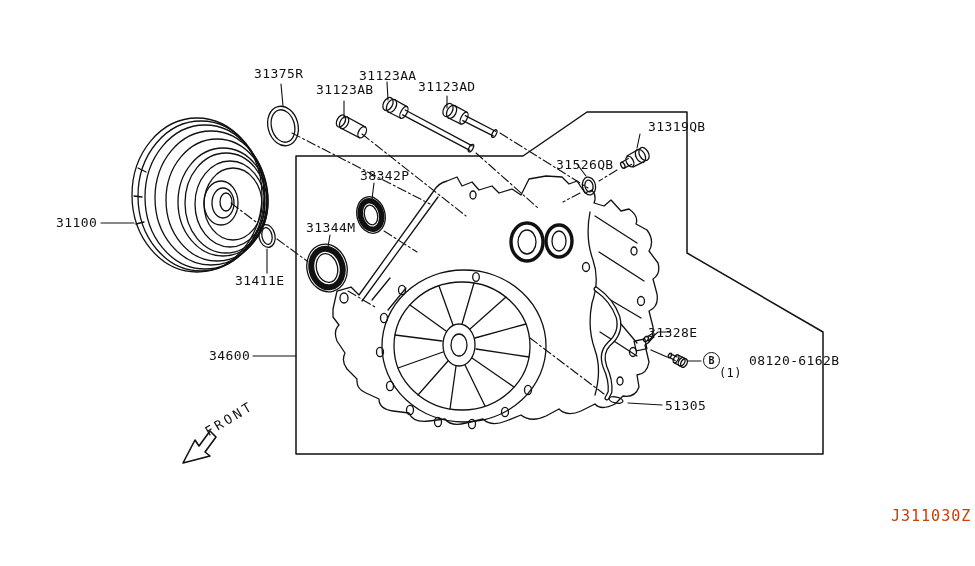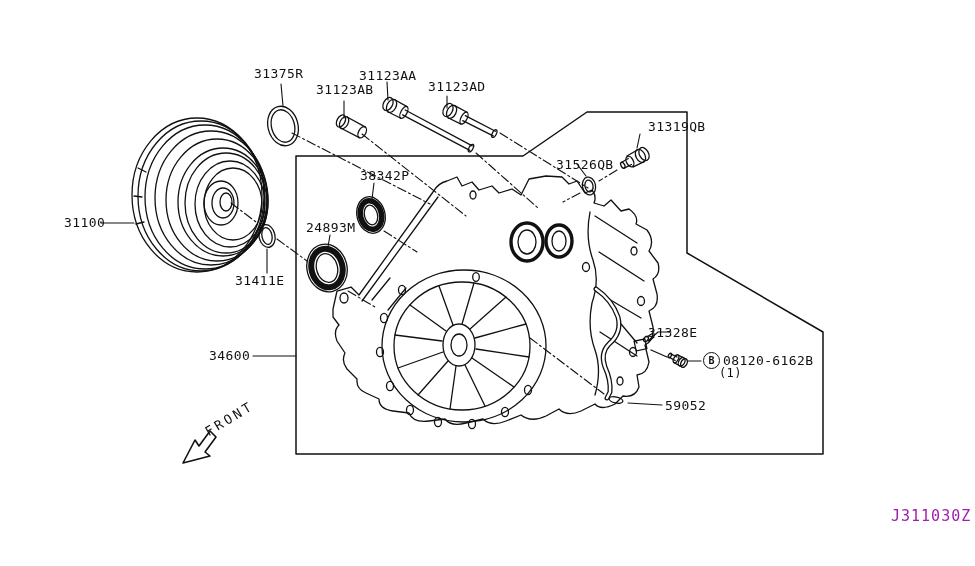--- a/index.html
+++ b/index.html
@@ -1,25 +1,25 @@
 <!DOCTYPE html>
 <html><head>
 <meta charset="utf-8">
 <style>
   html,body{margin:0;padding:0;background:#fff;}
   #stage{position:relative;width:975px;height:566px;background:#ffffff;overflow:hidden;
          font-family:"DejaVu Sans Mono","Liberation Mono",monospace;color:#111;}
   #art{position:absolute;left:0;top:0;}
   .lbl{position:absolute;font-size:13px;line-height:13px;letter-spacing:.4px;white-space:nowrap;color:#111;}
-  .code{position:absolute;font-size:15px;letter-spacing:1px;color:#a21caf;}
+  .code{position:absolute;font-size:15px;letter-spacing:1px;color:#c2410c;}
   .qty{position:absolute;font-size:12px;letter-spacing:.4px;color:#111;}
   .bref{position:absolute;display:flex;align-items:center;gap:3px;}
   .bcirc{display:inline-flex;align-items:center;justify-content:center;width:15px;height:15px;
          border:1.4px solid #111;border-radius:50%;font-size:10px;font-weight:bold;}
-  .btxt{font-size:13px;letter-spacing:.4px;}
+  .btxt{font-size:13px;letter-spacing:.4px;margin-left:26px;}
   .front{position:absolute;font-size:13px;letter-spacing:3px;transform:rotate(-31deg);transform-origin:0 100%;}
 </style>
 </head>
 <body>
 
 <div id="stage">
 
 <svg id="art" width="975" height="566" viewBox="0 0 975 566">
   <g fill="none" stroke="#111" stroke-width="1.3" stroke-linecap="round" stroke-linejoin="round">
 
@@ -209,30 +209,30 @@
       <path d="M688,361 L701,361"></path>
     </g>
 
     <path stroke-width="1.6" d="M183,463 L195,440 L199,446 L210,431 L216,437 L205,452 L210,456 Z"></path>
   </g>
 </svg>
 
 <div class="lbl" style="left:254px;top:67px">31375R</div>
 <div class="lbl" style="left:316px;top:83px">31123AB</div>
 <div class="lbl" style="left:359px;top:69px">31123AA</div>
-<div class="lbl" style="left:428px;top:80px">31123AD</div>
+<div class="lbl" style="left:418px;top:80px">31123AD</div>
 <div class="lbl" style="left:648px;top:120px">31319QB</div>
 <div class="lbl" style="left:556px;top:158px">31526QB</div>
 <div class="lbl" style="left:360px;top:169px">38342P</div>
-<div class="lbl" style="left:306px;top:221px">24893M</div>
+<div class="lbl" style="left:306px;top:221px">31344M</div>
 <div class="lbl" style="left:235px;top:274px">31411E</div>
-<div class="lbl" style="left:64px;top:216px">31100</div>
+<div class="lbl" style="left:56px;top:216px">31100</div>
 <div class="lbl" style="left:209px;top:349px">34600</div>
 <div class="lbl" style="left:648px;top:326px">31328E</div>
-<div class="lbl" style="left:665px;top:399px">59052</div>
+<div class="lbl" style="left:665px;top:399px">51305</div>
 
 <div class="bref" style="left:703px;top:352px">
   <span class="bcirc">B</span>
   <span class="btxt">08120-6162B</span>
 </div>
 <div class="qty" style="left:719px;top:366px">(1)</div>
 
 <div class="front" style="left:210px;top:424px">FRONT</div>
 
 <div class="code" style="left:891px;top:507px">J311030Z</div>

